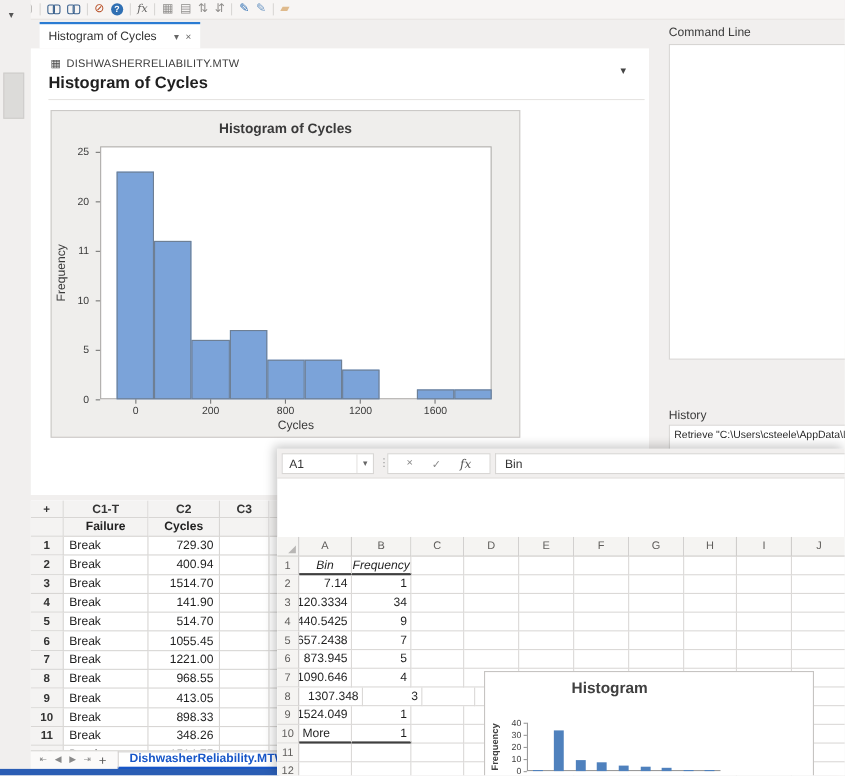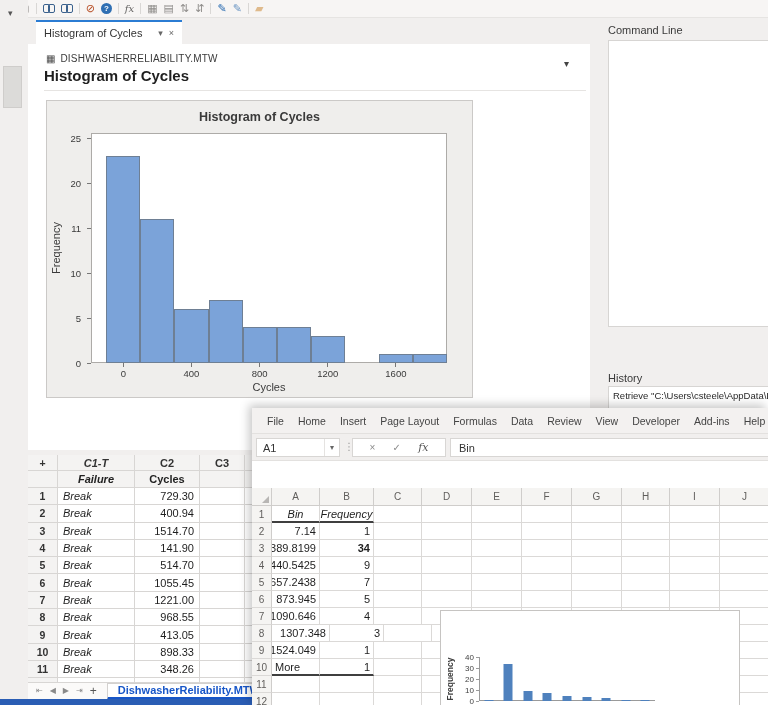--- a/index.html
+++ b/index.html
@@ -64,21 +64,21 @@
   .hist-box{position:absolute;left:8px;top:368px;width:162px;height:40px;background:#fff;border:1px solid #d7d5d3;
             padding:3px 4px;font-size:9.5px;color:#2a2a2a;white-space:nowrap;overflow:hidden;}
 
   
   .mt-ws{left:28px;top:455px;width:224px;height:250px;background:#fff;overflow:hidden;z-index:1;}
   .ws-row{display:flex;height:17.3px;}
   .ws-hrow{height:16px;} .ws-hrow2{height:17px;}
   .ws-cell{border-right:1px solid #d8d6d4;border-bottom:1px solid #d8d6d4;font-size:11px;color:#1e1e1e;
            overflow:hidden;white-space:nowrap;flex:0 0 auto;display:flex;align-items:center;}
   .ws-num{width:30px;background:#f4f3f2;justify-content:center;font-size:10.5px;font-weight:600;color:#333;}
-  .c0{width:77px;font-style:italic;} .c1{width:65px;} .c2{width:45px;} .c3{width:45px;}
+  .c0{width:77px;} .c1{width:65px;} .c2{width:45px;} .c3{width:45px;}
   .ws-colhead{background:#f4f3f2;justify-content:center;font-weight:600;color:#333;}
   .ws-varname{background:#f4f3f2;justify-content:center;font-weight:bold;color:#222;}
   .ws-text{padding-left:5px;}
   .ws-val{justify-content:flex-end;padding-right:5px;}
   .ws-nav{left:28px;top:682px;width:224px;height:17px;background:#fbfaf9;border-top:1px solid #d8d6d4;
           display:flex;align-items:center;z-index:2;padding-left:8px;}
   .ws-navico{font-size:8px;color:#8a8a8a;margin-right:7px;line-height:1;}
   .ws-navico.plus{font-size:12px;color:#555;margin-right:4px;}
   .ws-tab{margin-left:6px;height:17px;background:#fff;border:1px solid #d3d1cf;border-bottom:3px solid #1756c8;
           display:flex;align-items:center;padding:0 10px;color:#1756c8;font-weight:bold;font-size:11px;white-space:nowrap;}
@@ -242,21 +242,21 @@
             <div class="mtc-ytickmark"></div>
           </div>
         </div>
       <div class="mtc-xticks">
           <div class="mtc-xtick" style="left: 9.09091%;">
             <div class="mtc-xtickmark"></div>
             <div class="mtc-xticklabel">0</div>
           </div>
           <div class="mtc-xtick" style="left: 28.2297%;">
             <div class="mtc-xtickmark"></div>
-            <div class="mtc-xticklabel">400</div>
+            <div class="mtc-xticklabel">200</div>
           </div>
           <div class="mtc-xtick" style="left: 47.3684%;">
             <div class="mtc-xtickmark"></div>
             <div class="mtc-xticklabel">800</div>
           </div>
           <div class="mtc-xtick" style="left: 66.5072%;">
             <div class="mtc-xtickmark"></div>
             <div class="mtc-xticklabel">1200</div>
           </div>
           <div class="mtc-xtick" style="left: 85.6459%;">
@@ -388,33 +388,20 @@
         <span class="ws-navico">⇥</span>
         <span class="ws-navico plus">+</span>
       </span>
     <div class="ws-tab">
       <span>DishwasherReliability.MTW</span>
     </div>
   </div>
   <div class="abs blue-strip"></div>
 
   <div class="abs xl-window">
-    <div class="xl-ribbon">
-        <div class="xl-rtab">File</div>
-        <div class="xl-rtab">Home</div>
-        <div class="xl-rtab">Insert</div>
-        <div class="xl-rtab">Page Layout</div>
-        <div class="xl-rtab">Formulas</div>
-        <div class="xl-rtab">Data</div>
-        <div class="xl-rtab">Review</div>
-        <div class="xl-rtab">View</div>
-        <div class="xl-rtab">Developer</div>
-        <div class="xl-rtab">Add-ins</div>
-        <div class="xl-rtab">Help</div>
-      </div>
     <div class="xl-formula">
       <div class="xl-namebox">
         <span>A1</span>
         <span class="dd">▾</span>
       </div>
       <div class="xl-dots">⋮</div>
       <div class="xl-fxbox">
         <span class="x">×</span>
         <span class="ck">✓</span>
         <span class="fx">fx</span>
@@ -459,22 +446,22 @@
             <div class="xl-cell" style="width: 50px;"></div>
             <div class="xl-cell" style="width: 50px;"></div>
             <div class="xl-cell" style="width: 50px;"></div>
             <div class="xl-cell" style="width: 50px;"></div>
             <div class="xl-cell" style="width: 48px;"></div>
             <div class="xl-cell" style="width: 50px;"></div>
             <div class="xl-cell" style="width: 50px;"></div>
           </div>
           <div class="xl-row">
             <div class="xl-cell xl-rownum" style="width: 20px;">3</div>
-            <div class="xl-cell xl-right" style="width: 48px;">389.8199</div>
-            <div class="xl-cell xl-right" style="width: 54px; font-weight: bold;">34</div>
+            <div class="xl-cell xl-right" style="width: 48px;">120.3334</div>
+            <div class="xl-cell xl-right" style="width: 54px;">34</div>
             <div class="xl-cell" style="width: 48px;"></div>
             <div class="xl-cell" style="width: 50px;"></div>
             <div class="xl-cell" style="width: 50px;"></div>
             <div class="xl-cell" style="width: 50px;"></div>
             <div class="xl-cell" style="width: 50px;"></div>
             <div class="xl-cell" style="width: 48px;"></div>
             <div class="xl-cell" style="width: 50px;"></div>
             <div class="xl-cell" style="width: 50px;"></div>
           </div>
           <div class="xl-row">
@@ -590,20 +577,21 @@
             <div class="xl-cell" style="width: 50px;"></div>
             <div class="xl-cell" style="width: 50px;"></div>
             <div class="xl-cell" style="width: 50px;"></div>
             <div class="xl-cell" style="width: 48px;"></div>
             <div class="xl-cell" style="width: 50px;"></div>
             <div class="xl-cell" style="width: 50px;"></div>
           </div>
         </div>
 
       <div class="xlc">
+        <div class="xlc-title">Histogram</div>
         <div class="xlc-plot"></div>
         <div class="xlc-yticks">
             <div class="xlc-ytick" style="bottom: 0%;">
               <div class="xlc-yticklabel">0</div>
             </div>
             <div class="xlc-ytick" style="bottom: 25%;">
               <div class="xlc-yticklabel">10</div>
             </div>
             <div class="xlc-ytick" style="bottom: 50%;">
               <div class="xlc-yticklabel">20</div>

